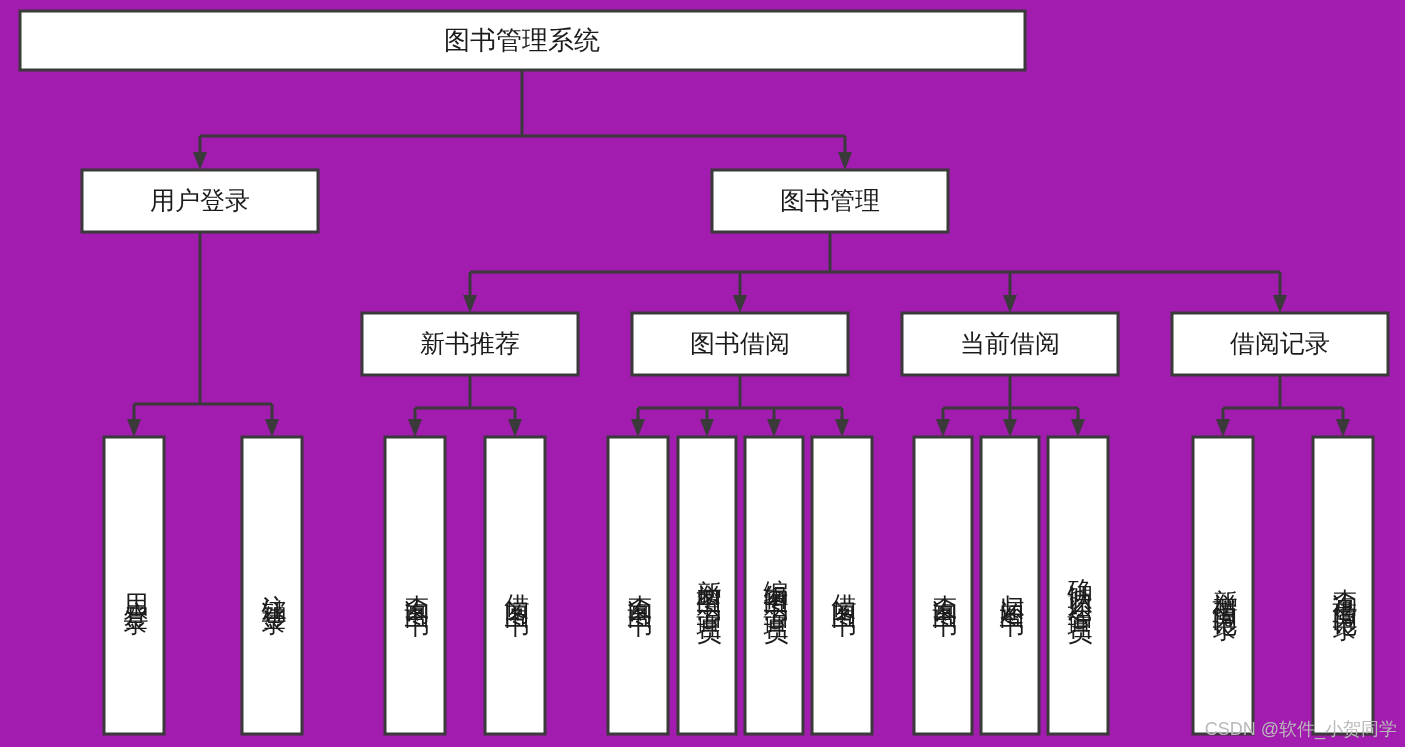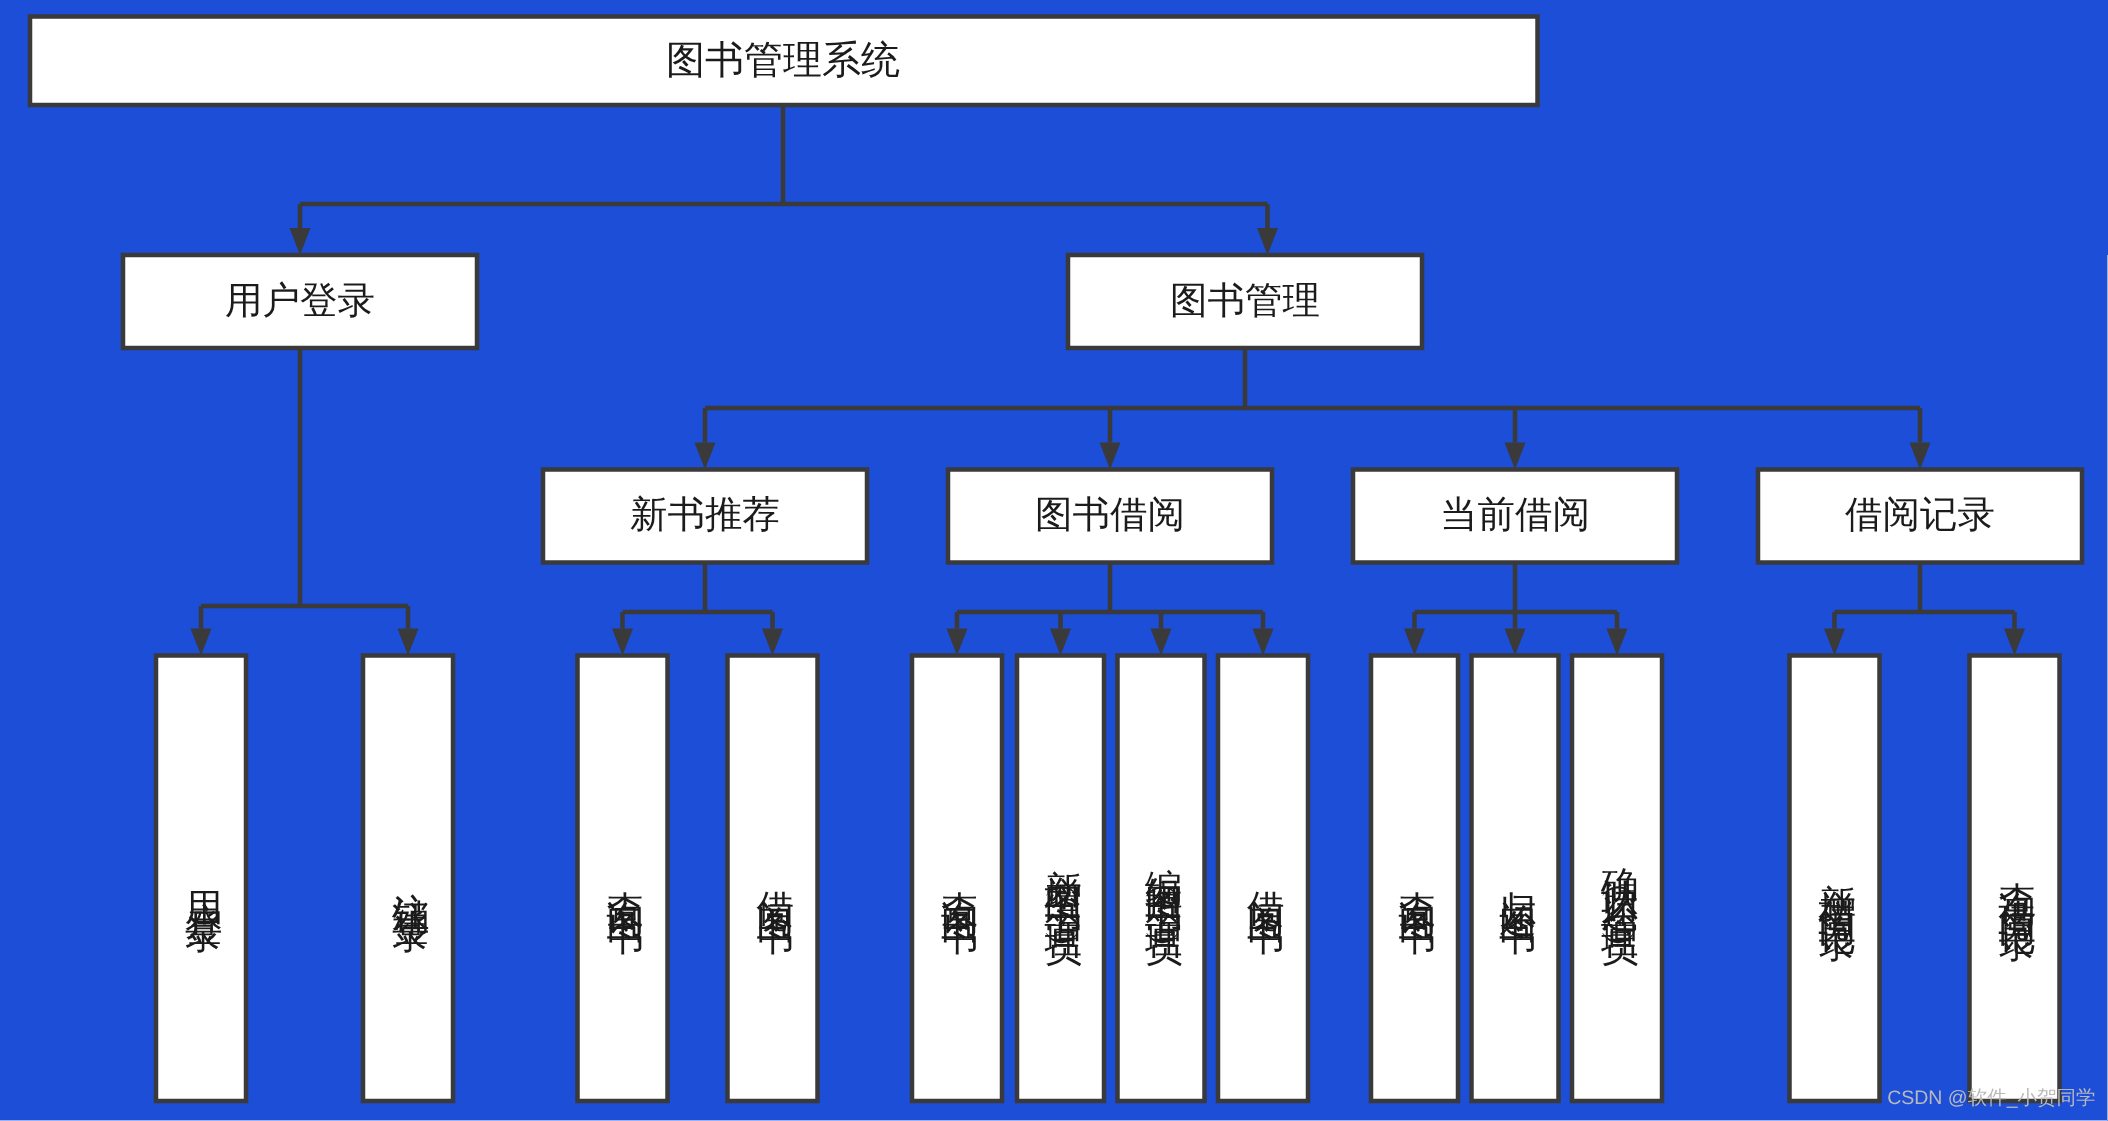--- a/index.html
+++ b/index.html
@@ -8,21 +8,21 @@
     padding: 0;
     background: #ffffff;
   }
   body {
     font-family: "Liberation Sans", "DejaVu Sans", sans-serif;
   }
   #diagram-root {
     position: relative;
     width: 1405px;
     height: 747px;
-    background: #1d4ed8;
+    background: #a21caf;
     overflow: hidden;
   }
   svg.diagram-canvas {
     display: block;
     width: 1405px;
     height: 747px;
   }
   .node-box {
     fill: #ffffff;
     stroke: #3a3a3a;
@@ -54,21 +54,21 @@
     font-size: 25px;
     writing-mode: tb;
     glyph-orientation-vertical: 0;
     letter-spacing: 6px;
   }
   .watermark {
     position: absolute;
     right: 8px;
     bottom: 6px;
     font-family: "Liberation Sans", "DejaVu Sans", sans-serif;
-    font-size: 13px;
+    font-size: 18px;
     color: #b9b9b9;
     white-space: nowrap;
     pointer-events: none;
     user-select: none;
   }
 </style>
 </head>
 <body>
 
 <div id="diagram-root">

